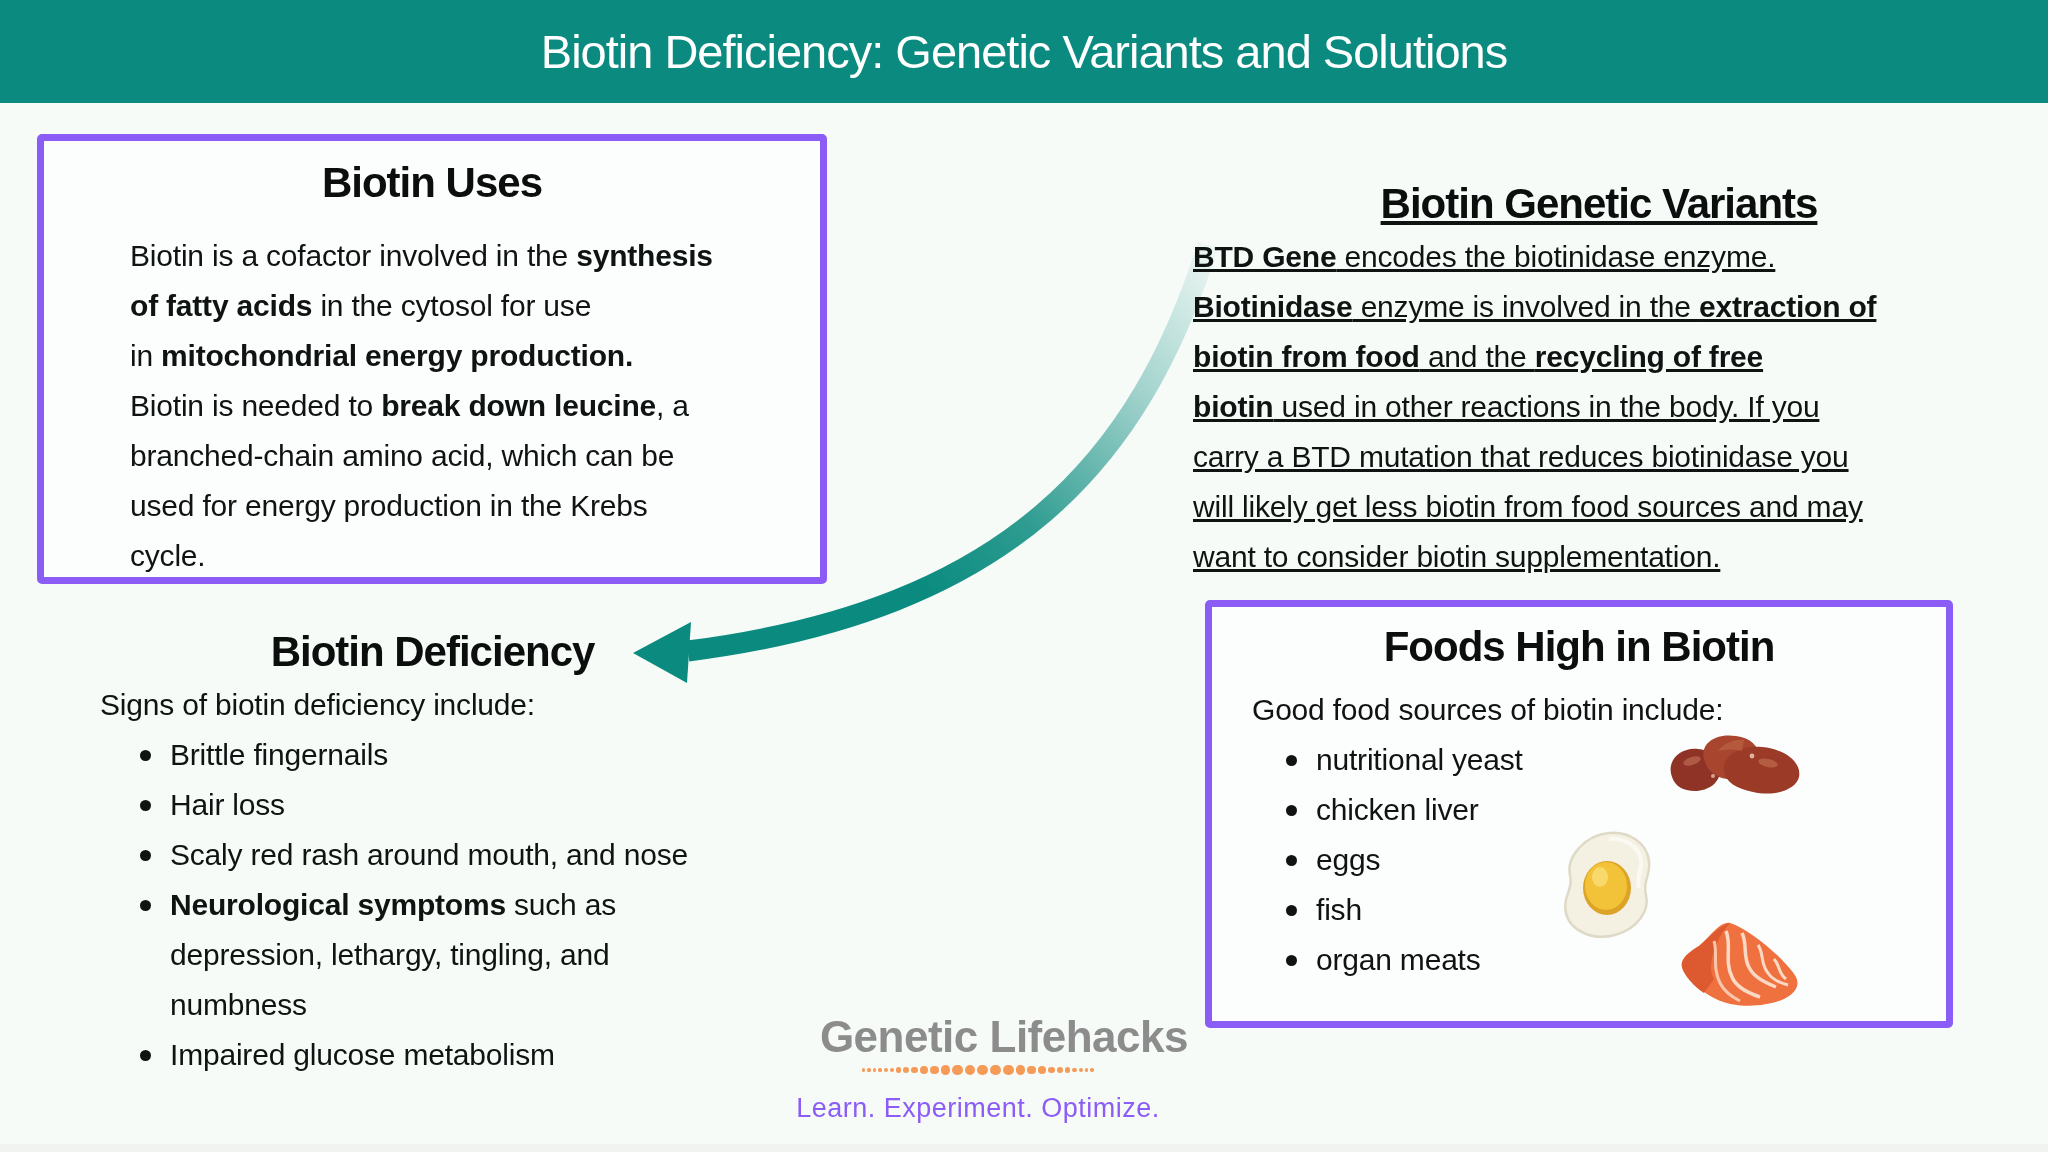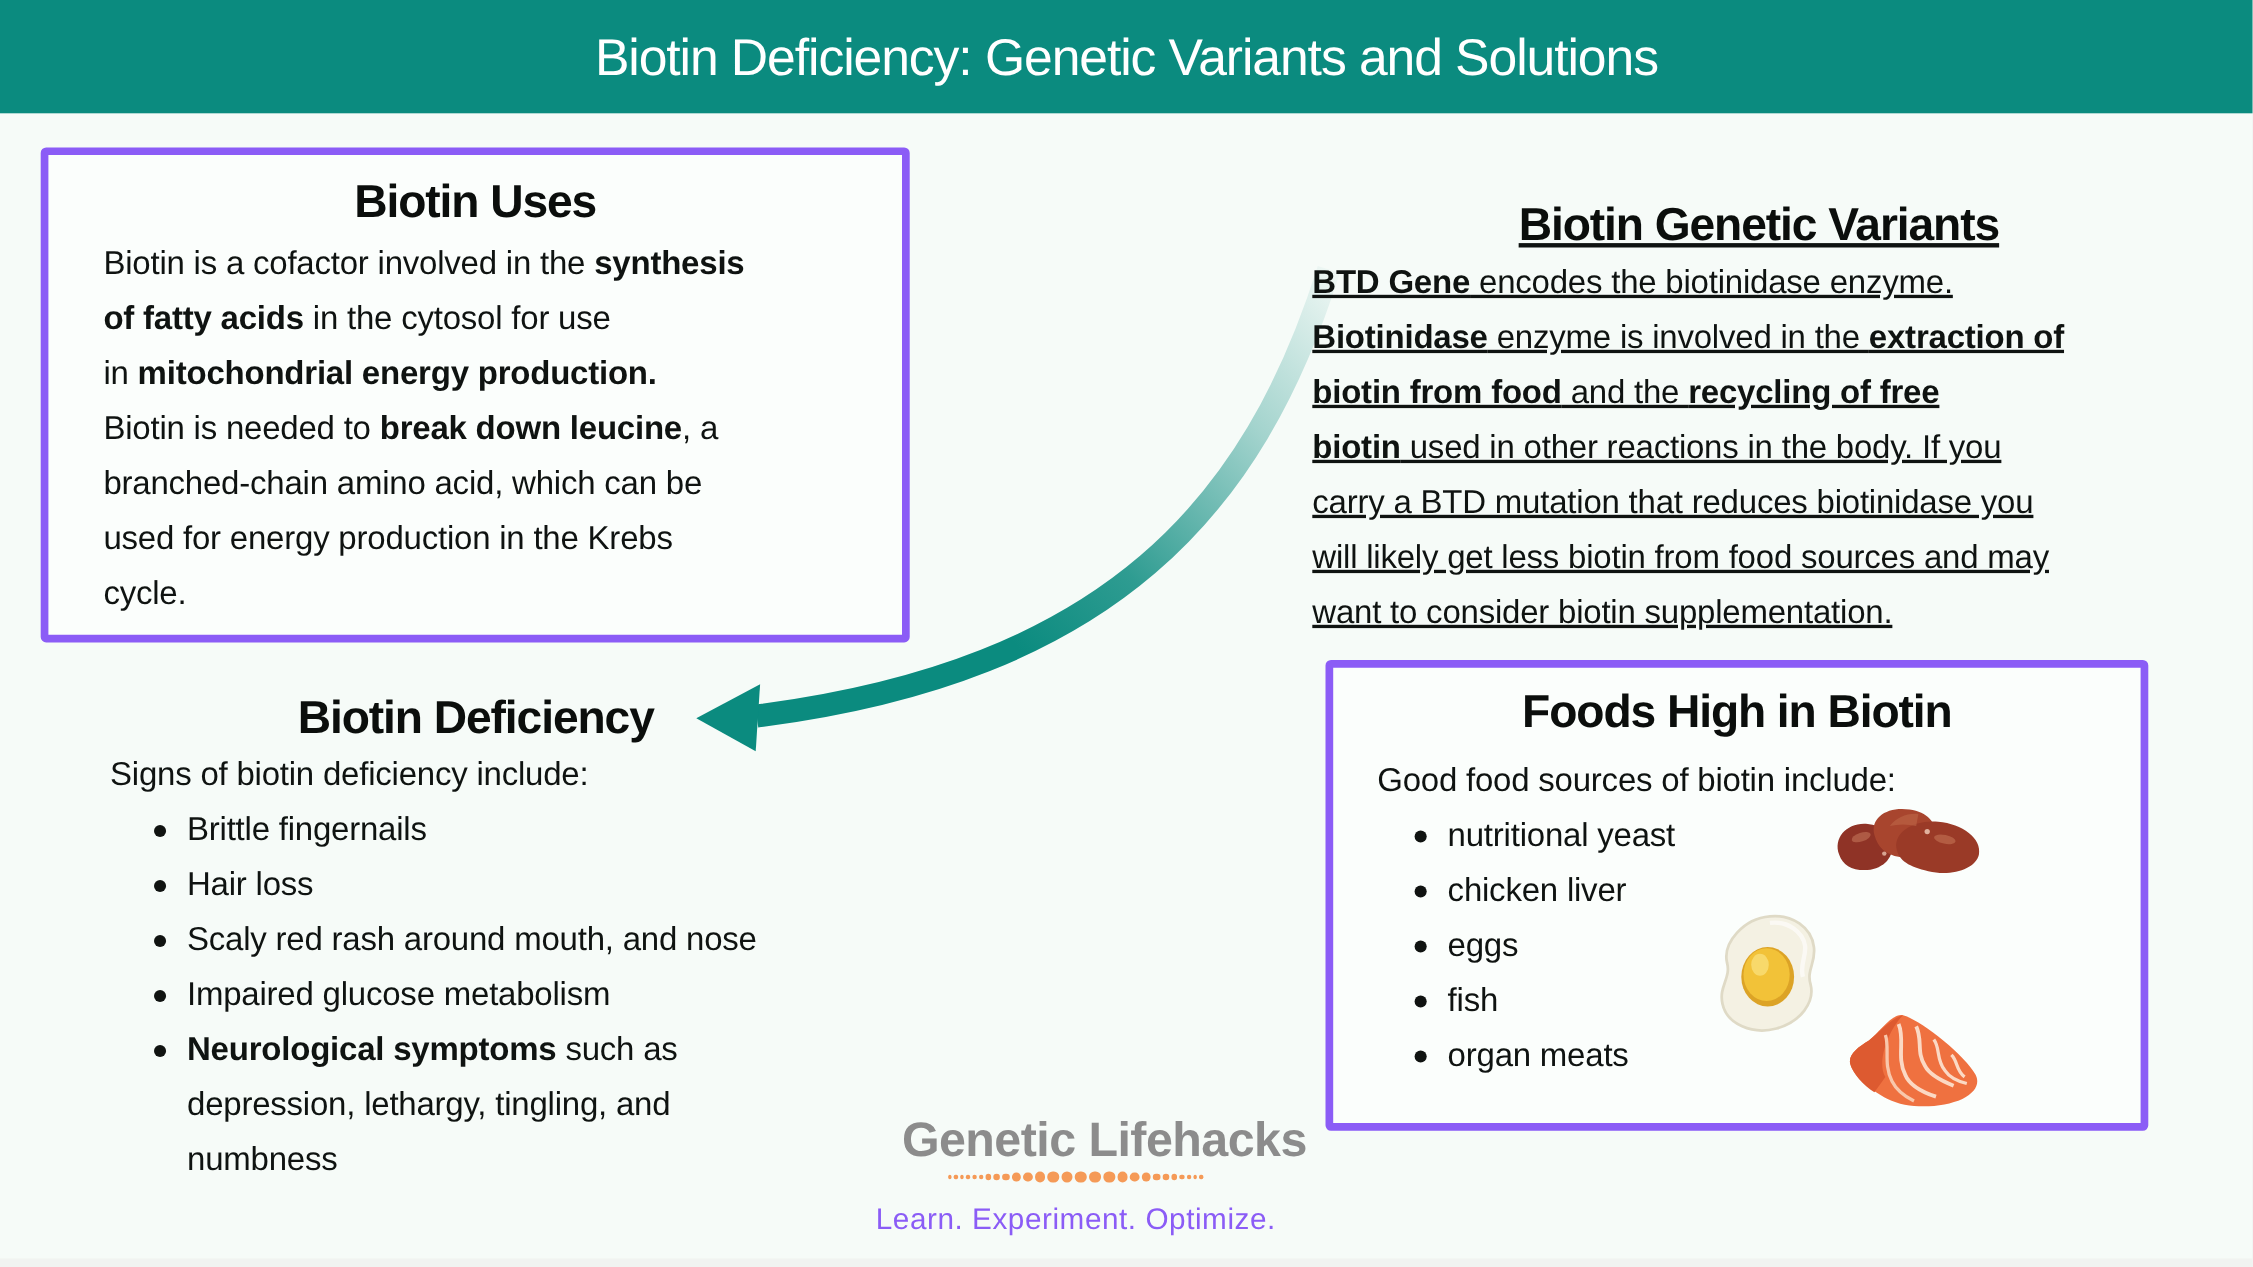--- a/index.html
+++ b/index.html
@@ -20,21 +20,21 @@
   .box-uses  { left:37px;  top:134px; width:790px; height:450px; }
   .box-foods { left:1205px; top:600px; width:748px; height:428px; }
   h2.sect {
     font-size:42px; font-weight:bold; letter-spacing:-1px; text-align:center; color:#0b0e0c;
   }
   .box-uses h2  { margin-top:18px; }
   .box-foods h2 { margin-top:16px; }
   
   .t-line { white-space:nowrap; height:50px; line-height:50px; font-size:30px; letter-spacing:-0.2px; }
   .t-line b, .seg-b { font-weight:bold; }
-  .box-uses .rich { margin-top:8px; padding-left:50px; }
+  .box-uses .rich { margin-top:24px; padding-left:86px; }
   
   .variants { position:absolute; left:1193px; top:180px; width:812px;text-decoration:underline; }
   .variants h2 { margin-bottom:4px; }
   
   .deficiency { position:absolute; left:100px; top:628px; width:700px; }
   .deficiency h2 { width:665px; }
   .deficiency .intro { margin-top:4px; }
   ul.blist { list-style:none; }
   .deficiency ul.blist { margin-left:40px; }
   ul.blist li { position:relative; padding-left:30px; }
@@ -115,26 +115,26 @@
         <li>
           <div class="t-line"><span>Brittle fingernails</span></div>
         </li>
         <li>
           <div class="t-line"><span>Hair loss</span></div>
         </li>
         <li>
           <div class="t-line"><span>Scaly red rash around mouth, and nose</span></div>
         </li>
         <li>
-          <div class="t-line"><span>Impaired glucose metabolism</span></div>
-        </li>
-        <li>
           <div class="t-line"><span class="seg-b">Neurological symptoms</span><span> such as</span></div>
           <div class="t-line"><span>depression, lethargy, tingling, and</span></div>
           <div class="t-line"><span>numbness</span></div>
+        </li>
+        <li>
+          <div class="t-line"><span>Impaired glucose metabolism</span></div>
         </li>
       </ul>
   </section>
 
   <section class="tealbox box-foods">
     <h2 class="sect">Foods High in Biotin</h2>
     <div class="intro t-line">Good food sources of biotin include:</div>
     <ul class="blist">
         <li>
           <div class="t-line"><span>nutritional yeast</span></div>

